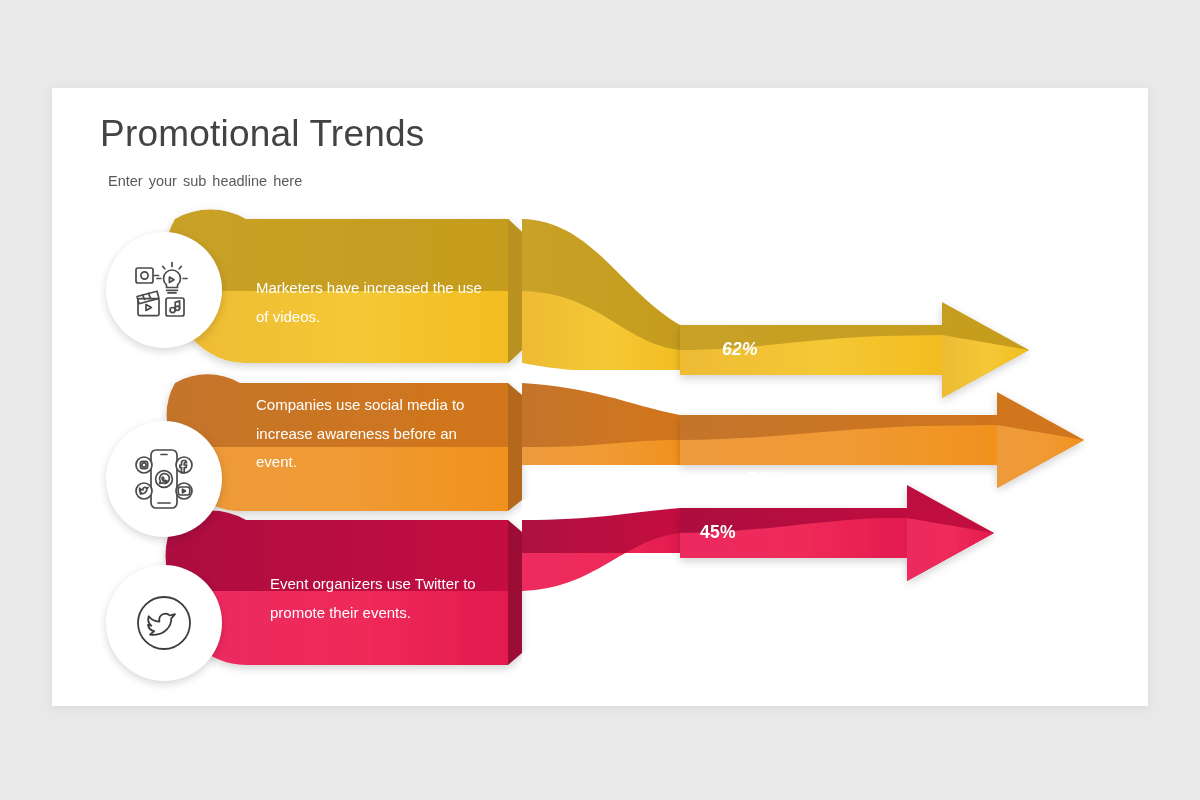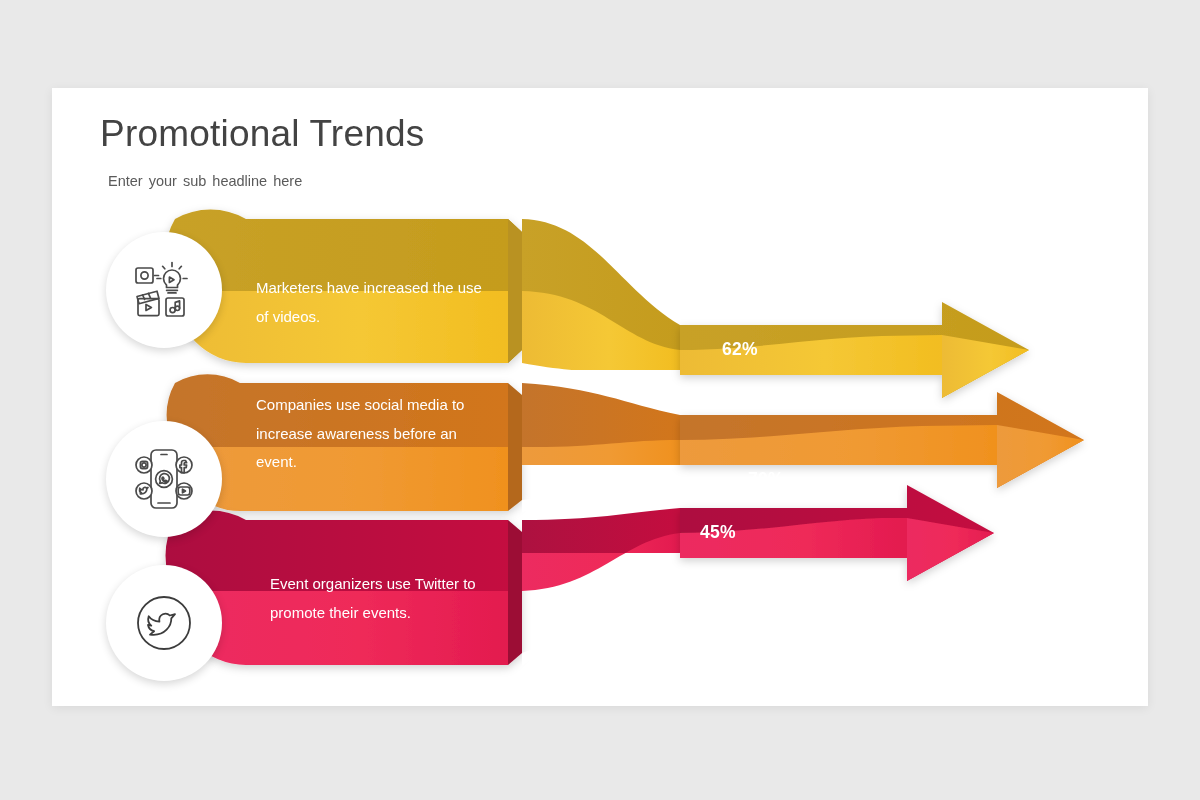--- a/index.html
+++ b/index.html
@@ -239,17 +239,17 @@
         <circle cx="36" cy="36" r="26"></circle>
         <path d="M22 47.6c7.6 1 13.1-1.3 16.6-4.9 3.7-3.8 4.8-8.7 4.7-11.3l3.7-4.3-5.2 1.4c-1.9-2-4.7-2.3-7-1.2-2.7 1.3-4 4.2-3.4 7.3-5.2-.2-8.8-2.6-10.7-5.3-1.3 4 .1 7.5 2.6 9.4l-3.3-.7c.6 3.2 3 5.4 6.1 6.2z"></path>
       </g>
     </svg>
   </div>
 
   <div class="row-label" style="left:204px; top:186px;">Marketers have increased the use of videos.</div>
   <div class="row-label" style="left:204px; top:303px;">Companies use social media to increase awareness before an event.</div>
   <div class="row-label" style="left:188px; top:482px;margin-left:30px;">Event organizers use Twitter to promote their events.</div>
 
-  <div class="pct-label" style="left:670px; top:251px;">62%</div>
+  <div class="pct-label" style="left:670px; top:251px;font-style:italic;">62%</div>
   <div class="pct-label" style="left:696px; top:341px;margin-top:40px;">70%</div>
   <div class="pct-label" style="left:648px; top:434px;">45%</div>
 
 </div>
 
 </body></html>

